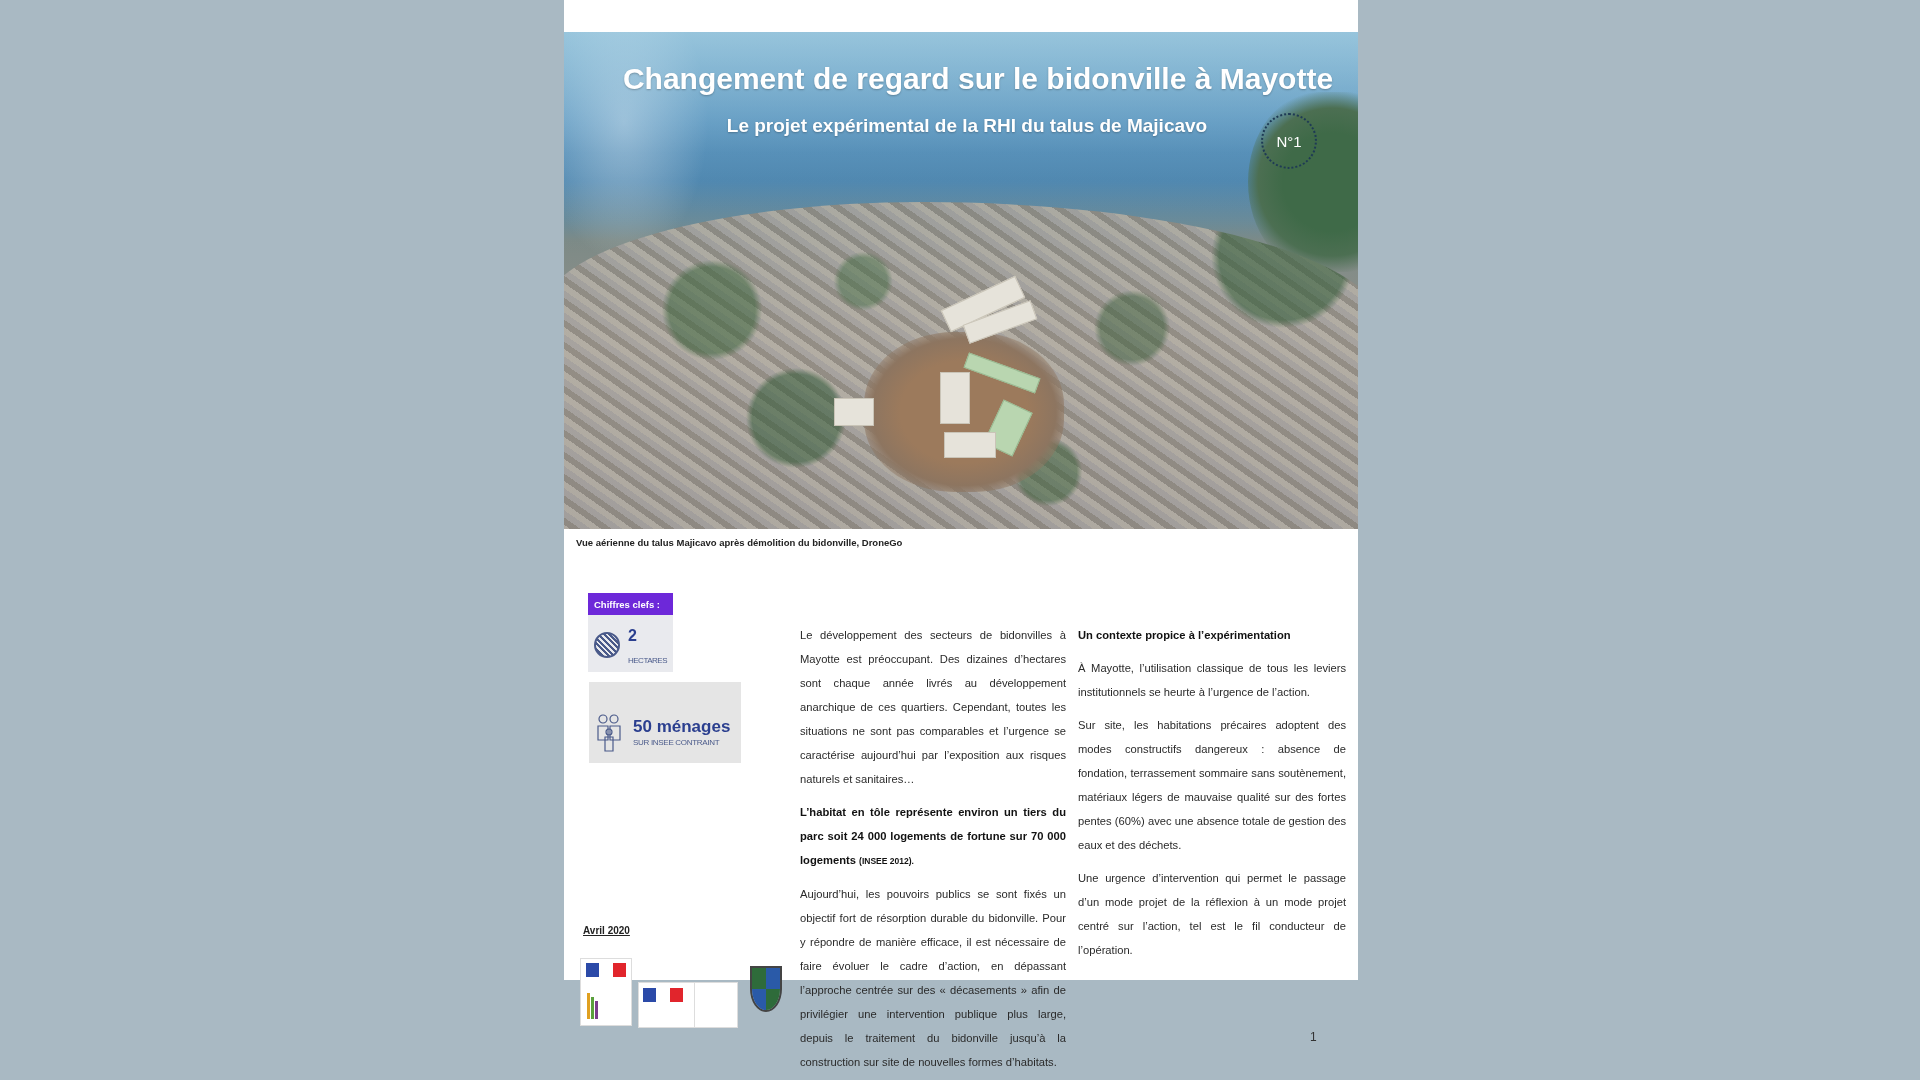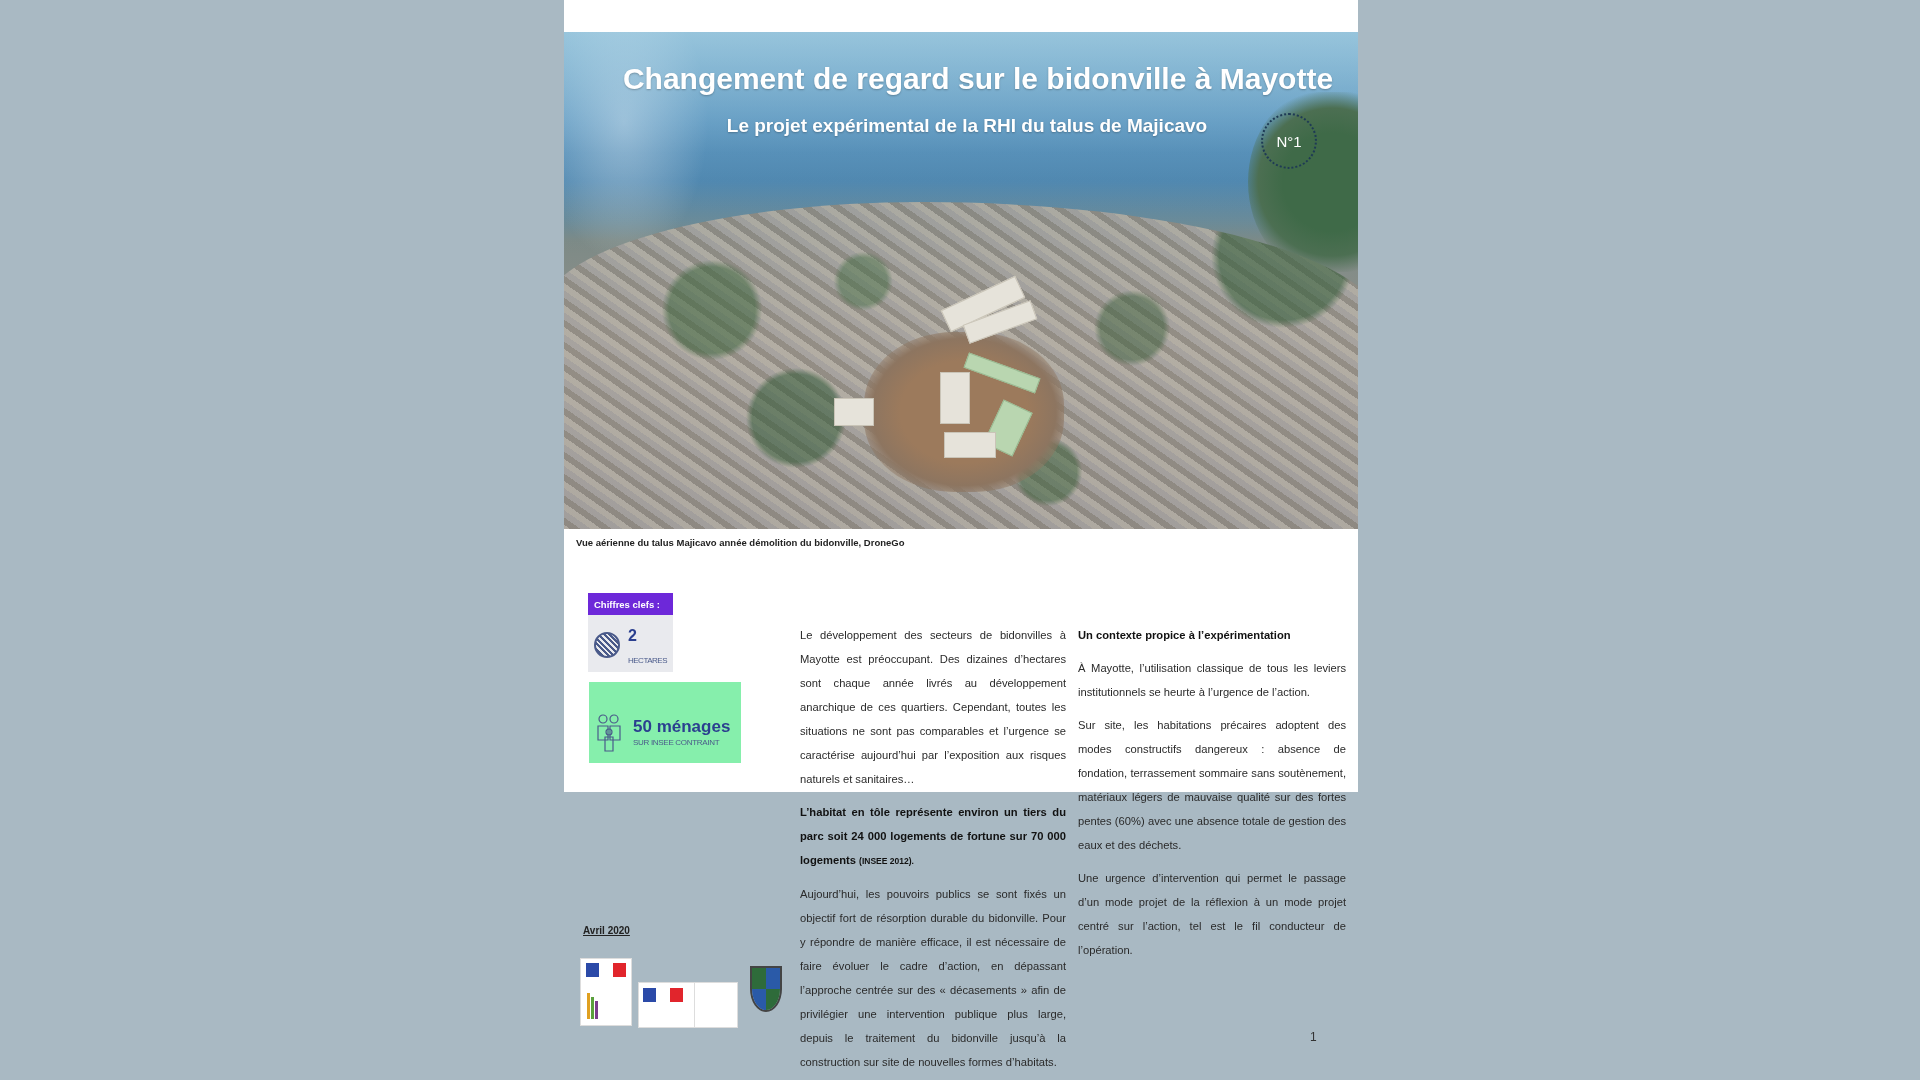--- a/index.html
+++ b/index.html
@@ -3,21 +3,21 @@
 <meta charset="utf-8">
 <style>
   html, body { margin: 0; padding: 0; }
   body {
     width: 1920px; height: 1080px; overflow: hidden;
     background: #a9b9c3;
     position: relative;
     font-family: "Liberation Sans", sans-serif;
   }
   .page {
-    position: absolute; left: 564px; top: 0; width: 794px; height: 792px;
+    position: absolute; left: 564px; top: 0; width: 794px; height: 980px;
     background: #ffffff;
   }
   .hero {
     position: absolute; left: 0; top: 32px; width: 794px; height: 497px;
     overflow: hidden;
     background:
       radial-gradient(ellipse 120px 200px at 60px 90px, rgba(255,255,255,0.45), rgba(255,255,255,0) 70%),
       linear-gradient(180deg, #7fb3cf 0%, #5f98bf 18%, #4f86ad 30%, #6b8a96 38%, #7d8a86 42%, #8b8f8a 55%, #958f86 70%, #8a8780 85%, #9a958c 100%);
   }
   .sea-glow {
@@ -75,21 +75,21 @@
   }
   .hect-icon {
     position: absolute; left: 6px; top: 17px; width: 26px; height: 26px; border-radius: 50%;
     border: 2px solid #4a5a8a; box-sizing: border-box;
     background: repeating-linear-gradient(45deg, #4a5a8a 0 2px, #e9eaee 2px 4px);
   }
   .hect-num { position: absolute; left: 40px; top: 12px; font-size: 16px; font-weight: bold; color: #2b3f8f; }
   .hect-unit { position: absolute; left: 40px; top: 33px; font-size: 8px; color: #4a5a8a; letter-spacing: -0.5px; margin-top: 8px; }
   .kf-men {
     position: absolute; left: 25px; top: 682px; width: 152px; height: 81px;
-    background: #86efac;
+    background: #e5e5e5;
   }
   .fam-icon { position: absolute; left: 6px; top: 32px; width: 28px; height: 38px; }
   .men-num { position: absolute; left: 44px; top: 35px; font-size: 17px; font-weight: bold; color: #2b3f8f; white-space: nowrap; }
   .men-unit { position: absolute; left: 44px; top: 56px; font-size: 8px; color: #4a5a8a; letter-spacing: -0.3px; white-space: nowrap; }
   .col {
     position: absolute; font-family: "Liberation Sans", sans-serif; font-size: 11.2px; line-height: 24px;
     color: #2a2a2a; text-align: justify; margin-top: 37px;
   }
   .col p { margin: 0 0 9px 0; }
   .col .b { font-weight: bold; color: #111; }
@@ -118,21 +118,21 @@
     <div class="roof" style="left:376px;top:340px;width:28px;height:50px;"></div>
     <div class="roof g" style="left:428px;top:372px;width:30px;height:46px;transform:rotate(25deg);"></div>
     <div class="roof" style="left:380px;top:400px;width:50px;height:24px;"></div>
     <div class="roof" style="left:270px;top:366px;width:38px;height:26px;"></div>
 
     <div class="hero-title main">Changement de regard sur le bidonville à Mayotte</div>
     <div class="hero-title sub">Le projet expérimental de la RHI du talus de Majicavo</div>
     <div class="badge">N°1</div>
   </div>
 
-  <div class="caption">Vue aérienne du talus Majicavo année démolition du bidonville, DroneGo</div>
+  <div class="caption">Vue aérienne du talus Majicavo après démolition du bidonville, DroneGo</div>
 
   <div class="kf-head">Chiffres clefs :</div>
   <div class="kf-hect">
     <div class="hect-icon"></div>
     <div class="hect-num">2</div>
     <div class="hect-unit">HECTARES</div>
   </div>
   <div class="kf-men">
     <svg class="fam-icon" viewBox="0 0 28 38" fill="none" stroke="#4a5a8a" stroke-width="1.2">
       <circle cx="8" cy="5" r="4"></circle>

